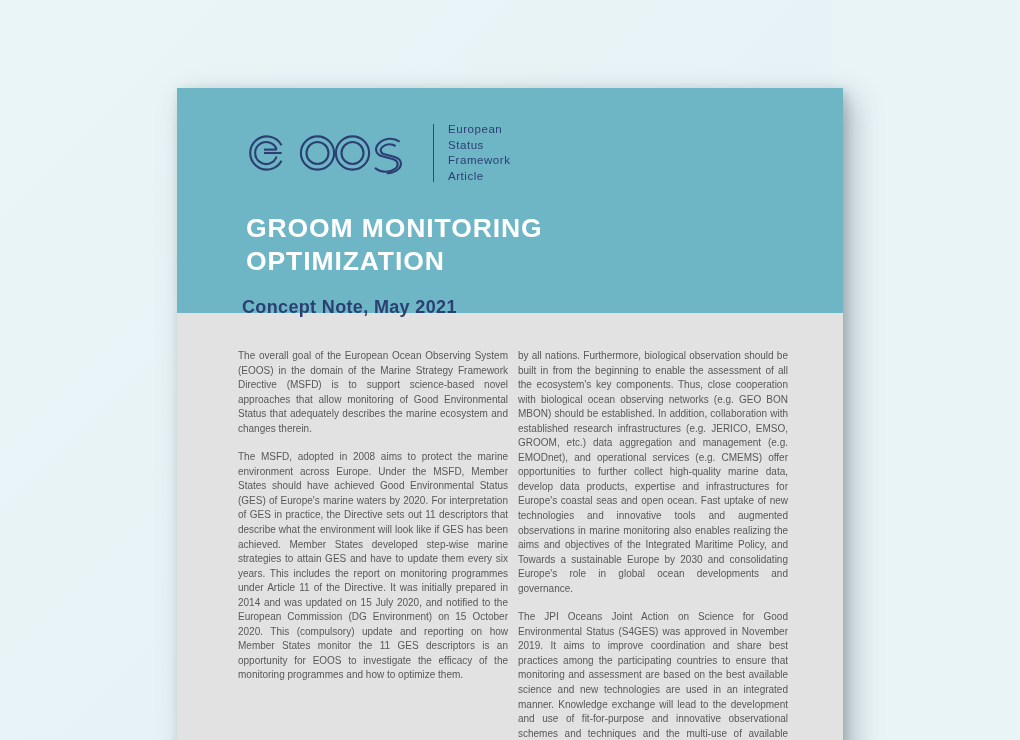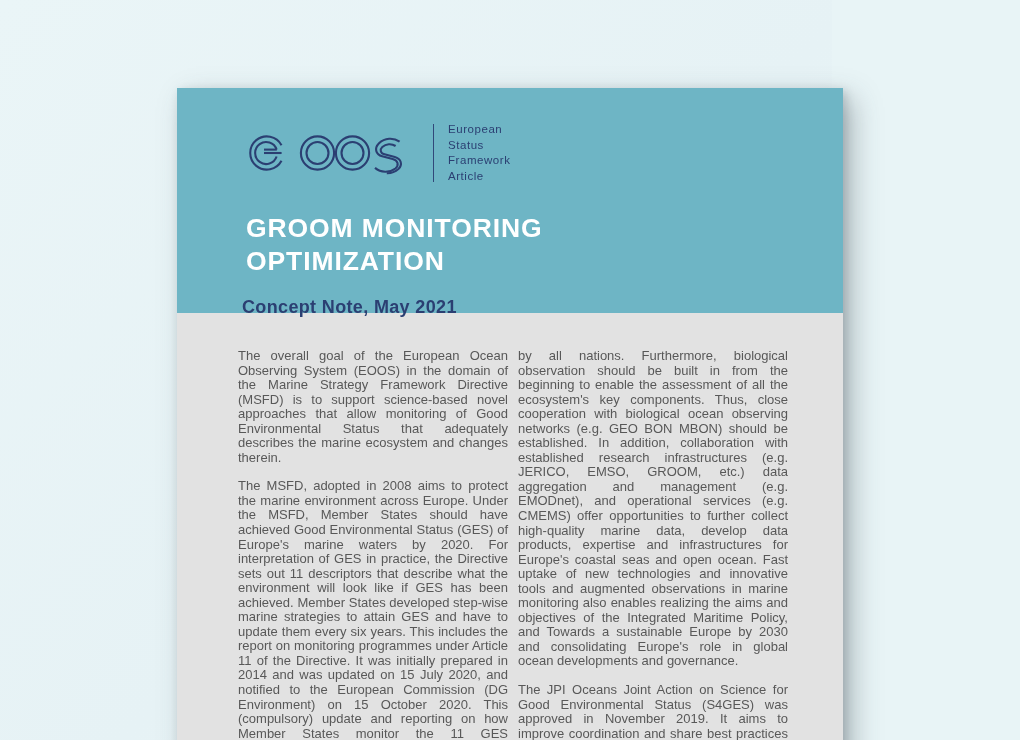--- a/index.html
+++ b/index.html
@@ -125,21 +125,21 @@
     align-items: flex-start;
   }
 
   .col {
     width: 270px;
     flex: 0 0 270px;
   }
 
   .col p {
     margin: 0 0 14px 0;
-    font-size: 13px;
+    font-size: 10px;
     line-height: 14.55px;
     color: #585858;
     text-align: justify;
     text-justify: inter-word;
     hyphens: none;
   }
   .col p:last-child {
     margin-bottom: 0;
   }
 </style>

